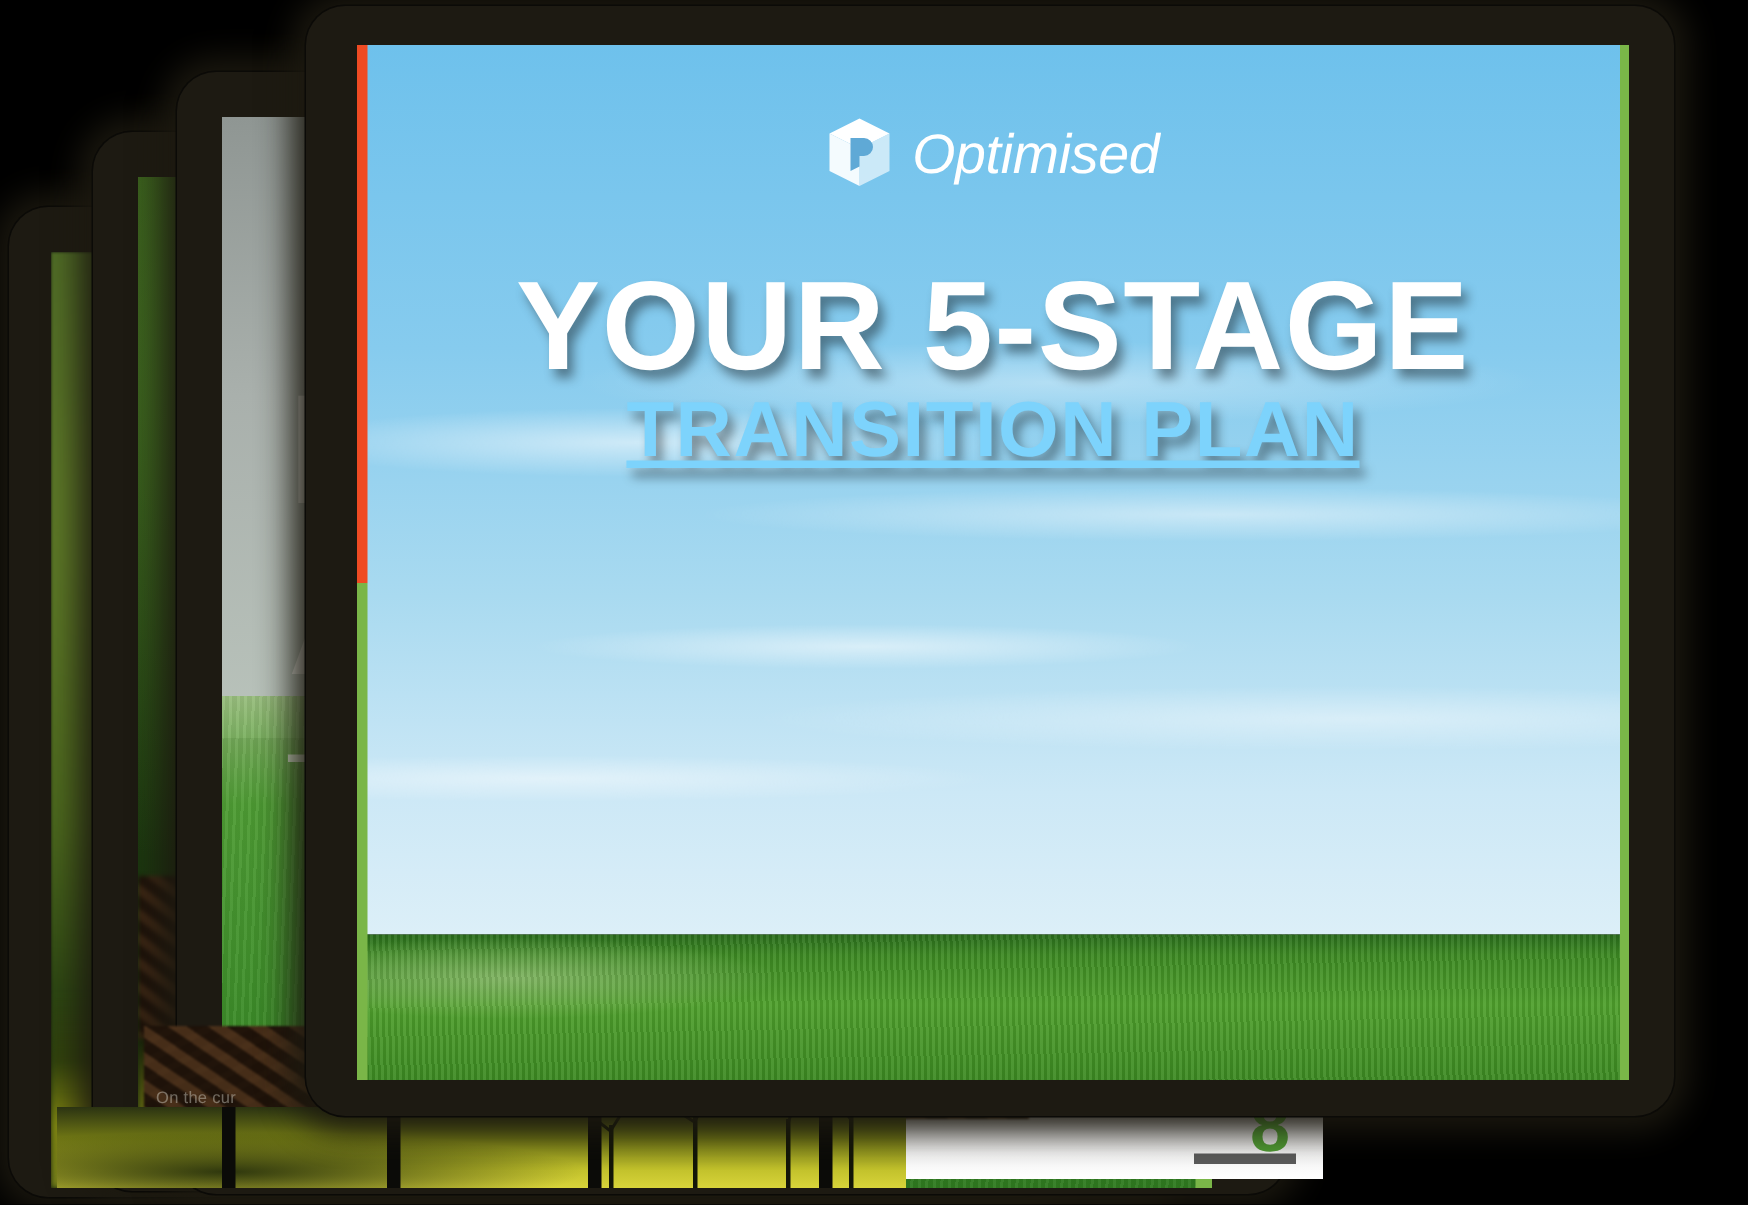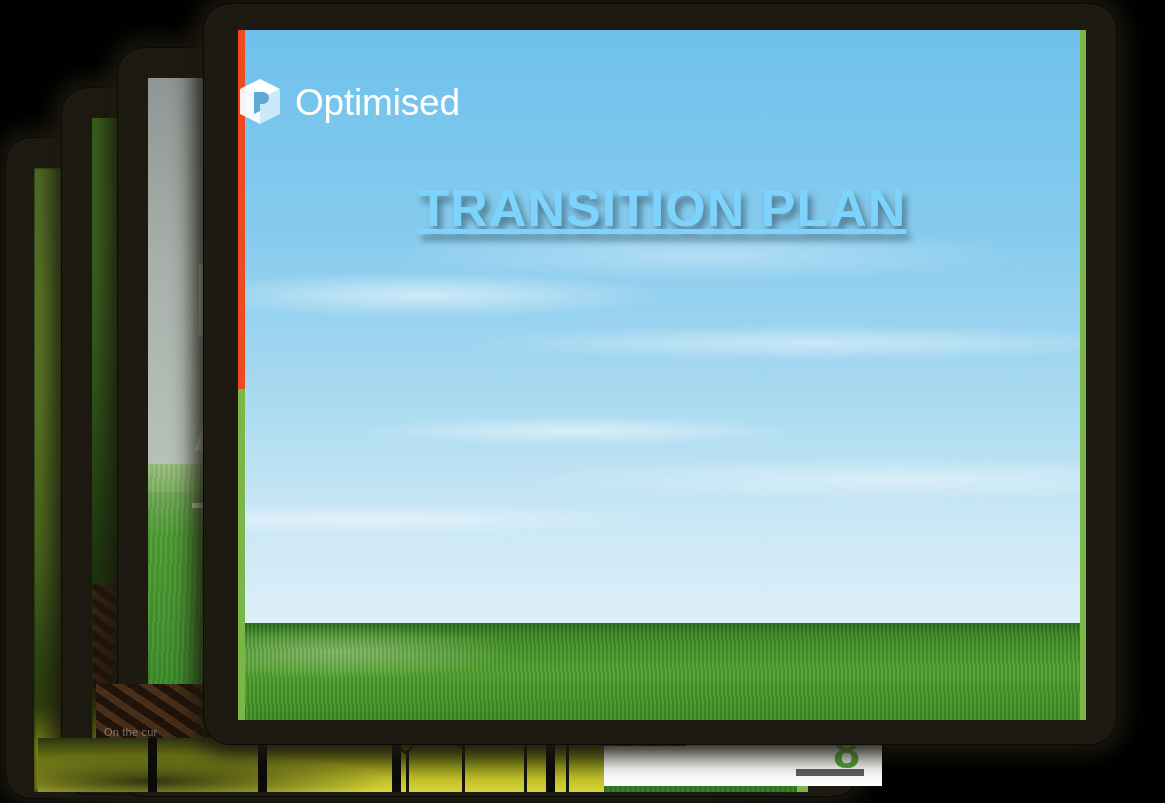--- a/index.html
+++ b/index.html
@@ -152,22 +152,23 @@
     content: "";
     position: absolute; inset: 0;
     background:
       repeating-linear-gradient(88deg, rgba(255,255,255,0.07) 0 2px, rgba(0,0,0,0.08) 2px 4px),
       radial-gradient(ellipse 30% 40% at 12% 30%, rgba(200,220,170,0.45) 0%, rgba(200,220,170,0) 70%);
   }
 
   
   .m-logo {
     position: absolute; left: 0; right: 0; top: 48px;
-    display: flex; align-items: center; gap: 13px;
+    display: flex; align-items: center; justify-content: center; gap: 13px;
     z-index: 7;
+    font-style: italic;
   }
   .m-logo .cube { width: 44px; height: 48px; display: block; }
   .m-logo .wordmark {
     color: #ffffff;
     font-size: 37px;
     font-weight: 400;
     letter-spacing: -0.2px;
     line-height: 1;
     white-space: nowrap;
   }
@@ -417,17 +418,18 @@
       <svg class="cube" viewBox="0 0 44 48">
         <polygon points="22,1 42,11 22,21 2,11" fill="#ffffff"></polygon>
         <polygon points="2,11 22,21 22,46 2,36" fill="#ffffff" opacity="0.92"></polygon>
         <polygon points="42,11 22,21 22,46 42,36" fill="#ffffff" opacity="0.62"></polygon>
         <path d="M16,14 h9 a6,6 0 0 1 0,12 h-3 v7 l-6,3 z" fill="#5fa9d6"></path>
       </svg>
       <span class="wordmark">Optimised</span>
     </div>
 
     <div class="m-title">
+      <div class="tl tl-white">YOUR 5-STAGE</div>
       <div class="tl tl-white2">TRANSITION PLAN</div>
     </div>
   </div>
 
 </div>
 
 </body></html>

